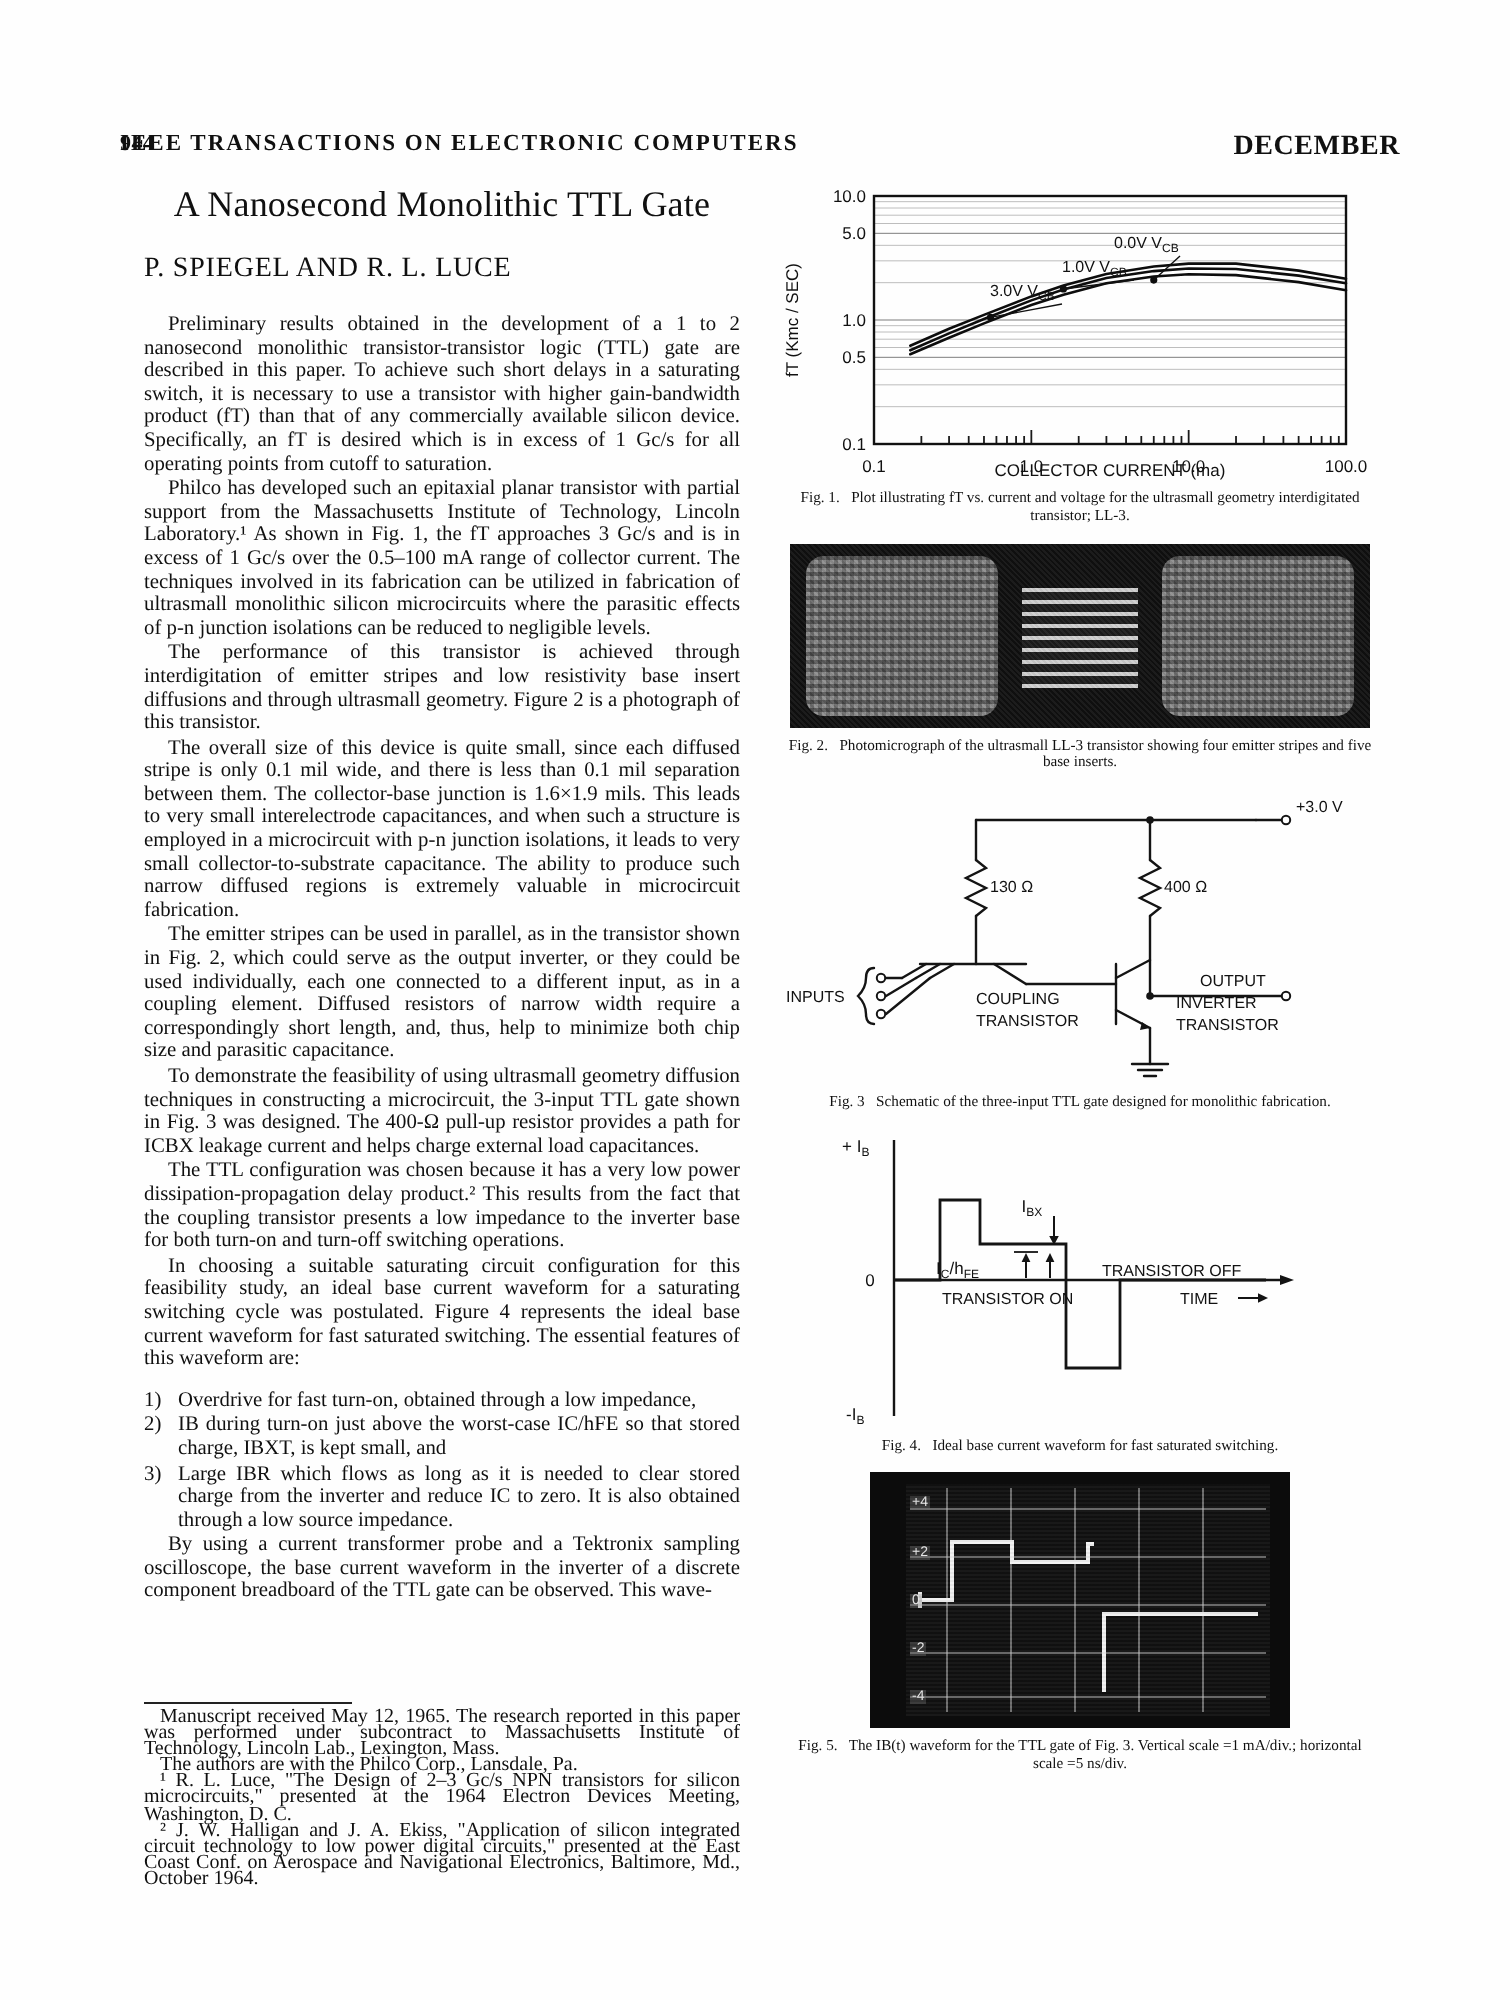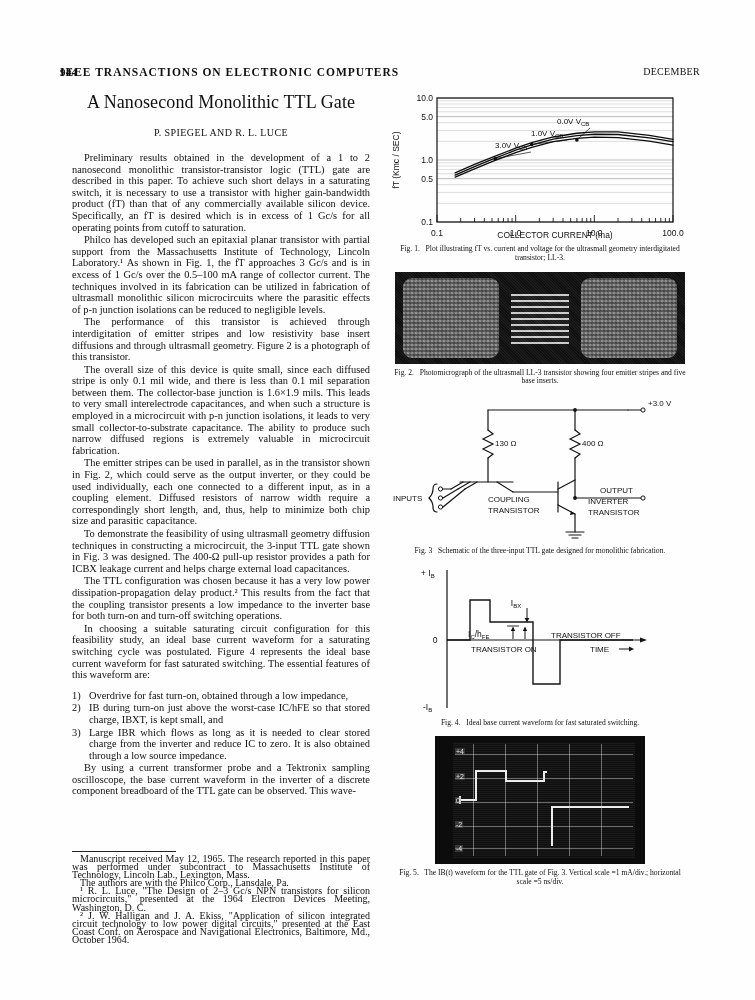--- a/index.html
+++ b/index.html
@@ -35,40 +35,40 @@
     letter-spacing: .2px;
   }
   .runhead .journal {
     position: absolute; left: 0; top: 0;
     width: 640px; text-align: left;
     font-weight: bold; font-size: 11.5px;
     letter-spacing: 1.0px;
   }
   .runhead .month {
     position: absolute; right: 0; top: 0;
-    font-weight: normal; font-size: 10px;
+    font-weight: bold; font-size: 14px;
     letter-spacing: .3px;
   }
 
   
   .col-left {
     position: absolute;
     left: 72px; top: 92px;
     width: 298px;
   }
   .art-title {
     font-size: 18px;
     text-align: center;
     margin: 0 0 14px 0;
     font-weight: normal;
     letter-spacing: .1px;
   }
   .authors {
-    font-size: 10px;
-    text-align: center;
+    font-size: 14px;
+    text-align: left;
     margin: 0 0 14px 0;
     letter-spacing: .4px;
   }
   p.body {
     font-size: 10.4px;
     line-height: 11.6px;
     text-align: justify;
     margin: 0 0 0 0;
     text-indent: 12px;
     hyphens: auto;

